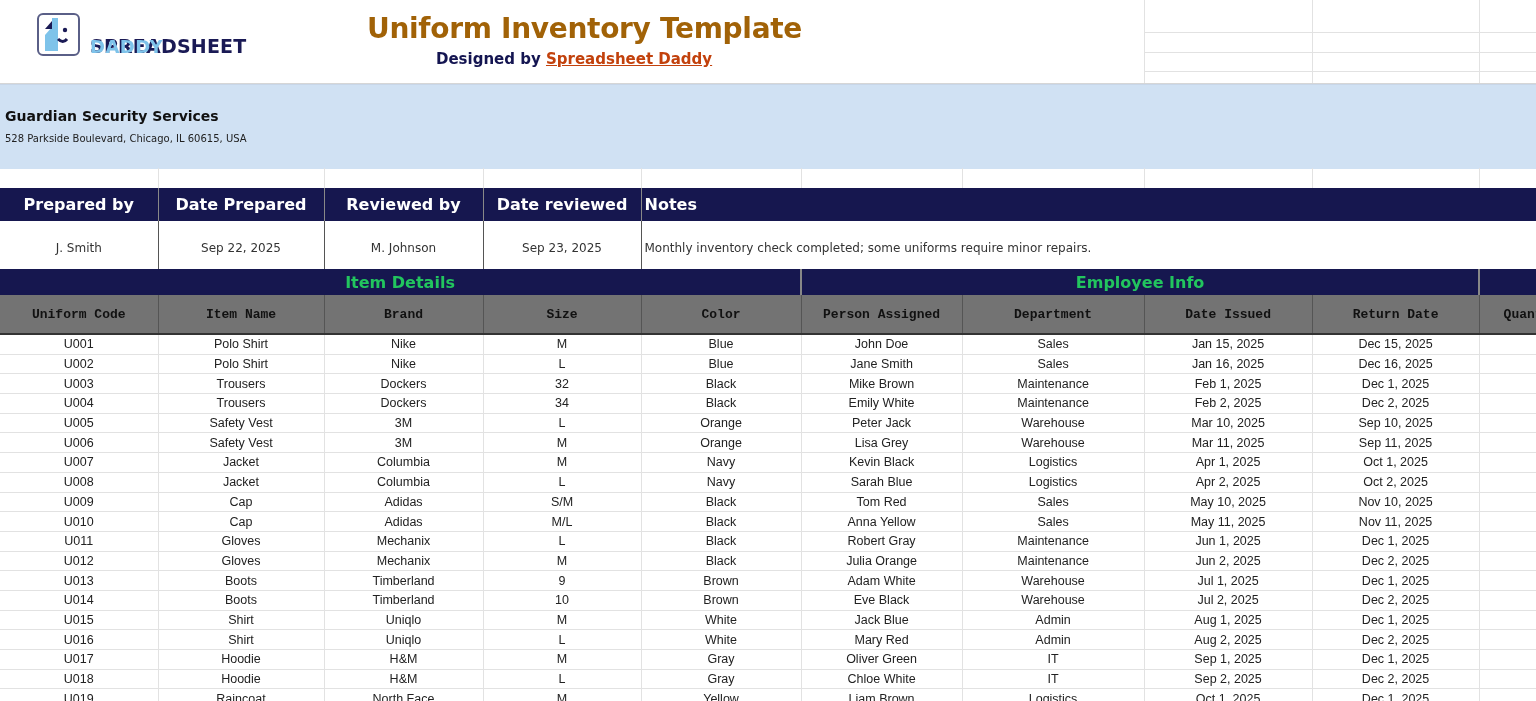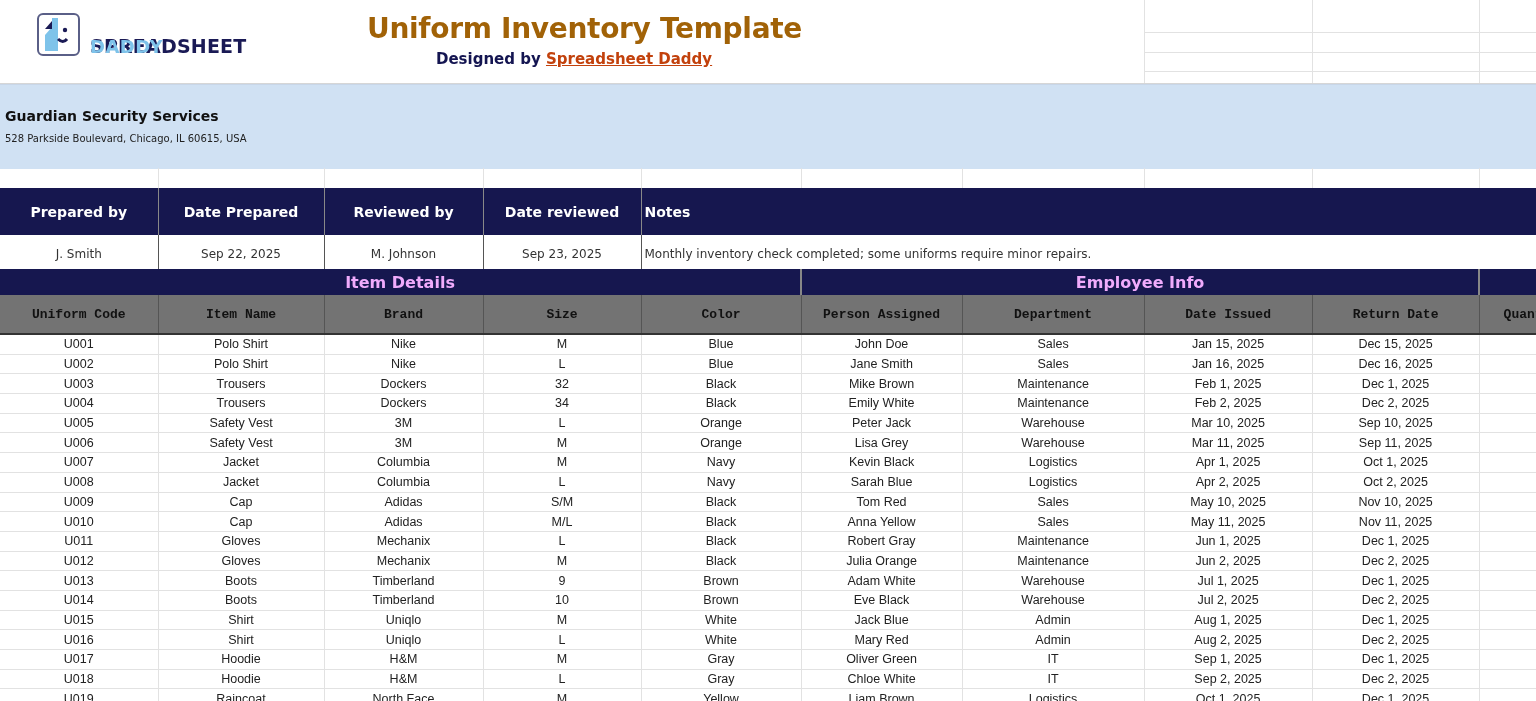--- a/index.html
+++ b/index.html
@@ -12,25 +12,25 @@
   .logo-text1 { left:90px; top:15px; font-family:"DejaVu Sans", sans-serif; font-weight:bold; font-size:19px; color:#1a1a55; letter-spacing:0.2px;margin-top:20px; }
   .logo-text2 { left:90px; top:36px; font-family:"DejaVu Sans", sans-serif; font-weight:bold; font-size:18px; color:#7ec3ea; letter-spacing:0.5px; }
   .title { left:367px; top:12px; font-family:"DejaVu Sans", sans-serif; font-weight:bold; font-size:28px; color:#a16207; letter-spacing:-0.3px;text-align:right; }
   .subtitle { left:436px; top:50px; font-family:"DejaVu Sans", sans-serif; font-weight:bold; font-size:15px; color:#141551; }
   .subtitle a { color:#c2410c; text-decoration:underline; }
   .band { left:0; top:84px; width:1536px; height:84px; background:#d0e1f3; border-top:1px solid #c8d6e8; }
   .company { left:5px; top:108px; font-family:"DejaVu Sans", sans-serif; font-weight:bold; font-size:14px; color:#111; }
   .address { left:5px; top:133px; font-family:"DejaVu Sans", sans-serif; font-size:10px; color:#222; }
   table { border-collapse:collapse; position:absolute; table-layout:fixed; }
   .meta { left:0; top:188px; width:1536px; }
-  .meta th { background:#16174f; color:#fff; font-family:"DejaVu Sans", sans-serif; font-size:14px; font-weight:bold; height:21px; padding:13px; border-right:1px solid #888; }
-  .meta td { height:38px; font-size:12px; font-family:"DejaVu Sans", sans-serif; color:#333; text-align:center; border-right:1px solid #555; border-bottom:2px solid #555; padding:0; }
+  .meta th { background:#16174f; color:#fff; font-family:"DejaVu Sans", sans-serif; font-size:16px; font-weight:bold; height:21px; padding:6px; border-right:1px solid #888; }
+  .meta td { height:38px; font-size:12px; font-family:"DejaVu Sans", sans-serif; color:#333; text-align:center; border-right:1px solid #555; border-bottom:2px solid #555; padding:8px; }
   .meta td.notes, .meta th.notes { text-align:left; padding-left:3px; }
   .main { left:0; top:269px; width:1560px; }
-  .main .group th { background:#16174f; color:#f0abfc; font-family:"DejaVu Sans", sans-serif; font-weight:bold; font-size:16px; height:26px; padding:0; border-right:2px solid #888; }
+  .main .group th { background:#16174f; color:#22c55e; font-family:"DejaVu Sans", sans-serif; font-weight:bold; font-size:16px; height:26px; padding:0; border-right:2px solid #888; }
   .main .hdr th { background:#737373; color:#111; font-family:Liberation Mono, monospace; font-weight:bold; font-size:13px; height:38px; padding:0; border-right:1px solid #555; border-bottom:2px solid #333; white-space:nowrap; overflow:hidden; }
   .main td { height:18.7px; font-size:12.5px; color:#222; text-align:center; padding:0; border-right:1px solid #e2e2e2; border-bottom:1px solid #e2e2e2; white-space:nowrap; overflow:hidden; }
 </style>
 </head>
 <body>
 
 <div class="gridline-v" style="left:1144px;top:0;height:84px;"></div>
 <div class="gridline-v" style="left:1312px;top:0;height:84px;"></div>
 <div class="gridline-v" style="left:1479px;top:0;height:84px;"></div>
 <div class="gridline-h" style="left:1144px;top:32px;width:392px;"></div>

